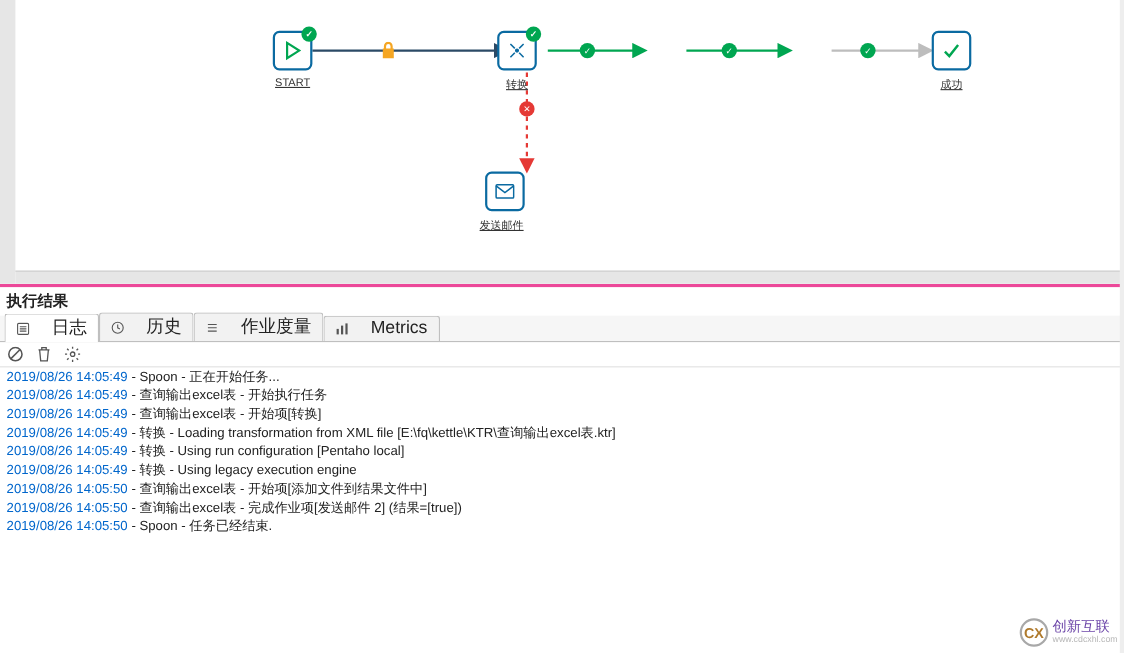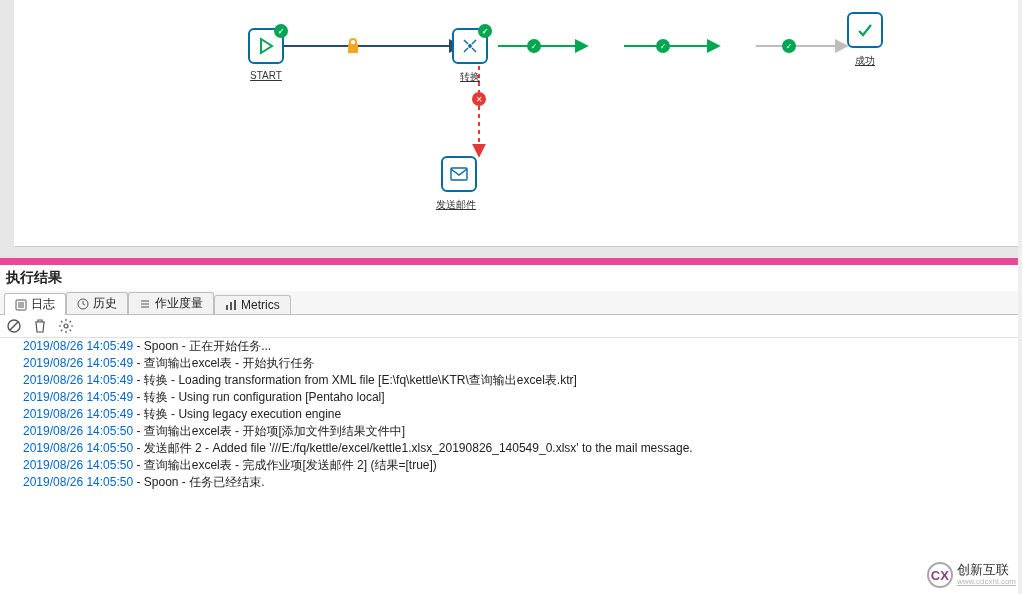--- a/index.html
+++ b/index.html
@@ -11,32 +11,32 @@
 .node .label { margin-top: 6px; font-size: 10px; color: #333; white-space: nowrap; text-decoration: underline; }
 .badge { width: 14px; height: 14px; border-radius: 50%; position: absolute; top: -6px; right: -6px; display: flex; align-items: center; justify-content: center; color: #fff; font-size: 9px; font-weight: bold; }
 .badge.ok { background: #00a651; }
 .badge.ok::after { content: "✓"; font-size: 8px; }
 .check-circle { width: 14px; height: 14px; border-radius: 50%; background: #00a651; display: inline-flex; align-items: center; justify-content: center; color: #fff; font-size: 8px; position: absolute; }
 .check-circle::after { content: "✓"; }
 .err-circle { width: 14px; height: 14px; border-radius: 50%; background: #e53935; display: inline-flex; align-items: center; justify-content: center; color: #fff; font-size: 8px; position: absolute; }
 .err-circle::after { content: "✕"; }
 svg.flow { position: absolute; top: 0; left: 0; width: 100%; height: 100%; pointer-events: none; }
 .lock-icon { fill: #f5a623; }
-.results-title { font-size: 14px; font-weight: bold; padding: 4px 6px; border-top: 7px solid #ec4899;}
+.results-title { font-size: 14px; font-weight: bold; padding: 4px 6px; border-top: 3px solid #ec4899;}
 .tabs { display: flex; border-bottom: 1px solid #bfbfbf; background: #f6f6f6; padding-left: 4px; align-items: flex-end; height:24px;}
-.tab { border: 1px solid #bfbfbf; border-bottom: none; padding: 2px 10px; margin-right: 0px; background: #f2f2f2; border-radius: 3px 3px 0 0; display: flex; align-items: center; gap: 4px; cursor: pointer; font-size:12px;}
+.tab { border: 1px solid #bfbfbf; border-bottom: none; padding: 2px 10px; margin-right: 0px; background: #f2f2f2; border-radius: 3px 3px 0 0; display: flex; align-items: center; gap: 20px; cursor: pointer; font-size:16px;}
 .tab.active { background: #fff; font-weight: normal; position: relative; top: 1px; }
 .tab .ticon { width: 12px; height: 12px; display: inline-block; }
 .toolbar { display: flex; gap: 10px; padding: 3px 6px; border-bottom: 1px solid #e0e0e0; }
 .toolbar .tbtn { width: 16px; height: 16px; cursor: pointer; display:flex; align-items:center; justify-content:center;}
 .log { padding: 0 6px; line-height: 17px; font-size: 12px; }
 .log .line { white-space: nowrap; }
-.log .ts { color: #0066cc; margin-left: 17px; }
+.log .ts { color: #0066cc; }
 .watermark { position: absolute; right: 6px; bottom: 6px; opacity: .85; font-size: 11px; color:#777; display:flex; align-items:center; gap:4px;}
-.watermark .wm-circle{width:26px;height:26px;border:2px solid #999;border-radius:50%;display:flex;align-items:center;justify-content:center;font-weight:bold;color:#701a75;font-size:13px;}
+.watermark .wm-circle{width:26px;height:26px;border:2px solid #999;border-radius:50%;display:flex;align-items:center;justify-content:center;font-weight:bold;color:#a16207;font-size:13px;}
 .scroll-right-hair{position:absolute;right:0;top:0;width:4px;height:100%;background:#eee;}
 </style>
 </head>
 <body>
 
 <div class="canvas">
   <div class="scroll-bottom"></div>
 
   <svg class="flow">
     <defs>
@@ -97,21 +97,21 @@
             <circle cx="9" cy="9" r="1.2" fill="#0a6aa1"></circle>
           </g>
         </svg>
       <span class="badge ok"></span>
     </div>
     <div class="label">转换</div>
   </div>
 
 
 
-  <div class="node" style="left:833px; top:12px;">
+  <div class="node" style="left:833px; top:28px;">
     <div class="box">
       <svg width="18" height="18">
           <path d="M3 10l4 4 8-10" fill="none" stroke="#00a651" stroke-width="2.2"></path>
         </svg>
     </div>
     <div class="label">成功</div>
   </div>
 
   <div class="node" style="left:427px; top:156px;">
     <div class="box">
@@ -186,30 +186,30 @@
           <line x1="2" y1="12" x2="3.4" y2="10.6"></line>
           <line x1="10.6" y1="3.4" x2="12" y2="2"></line>
         </g>
       </svg>
   </span>
 </div>
 
 <div class="log" id="log">
     <div class="line"><span class="ts">2019/08/26 14:05:49</span> - Spoon - 正在开始任务...</div>
     <div class="line"><span class="ts">2019/08/26 14:05:49</span> - 查询输出excel表 - 开始执行任务</div>
+    <div class="line"><span class="ts">2019/08/26 14:05:49</span> - 查询输出excel表 - 开始项[转换]</div>
     <div class="line"><span class="ts">2019/08/26 14:05:49</span> - 转换 - Loading transformation from XML file [E:\fq\kettle\KTR\查询输出excel表.ktr]</div>
     <div class="line"><span class="ts">2019/08/26 14:05:49</span> - 转换 - Using run configuration [Pentaho local]</div>
     <div class="line"><span class="ts">2019/08/26 14:05:49</span> - 转换 - Using legacy execution engine</div>
     <div class="line"><span class="ts">2019/08/26 14:05:50</span> - 查询输出excel表 - 开始项[添加文件到结果文件中]</div>
-    <div class="line"><span class="ts">2019/08/26 14:05:50</span> - 发送邮件 2 - Added file '///E:/fq/kettle/excel/kettle1.xlsx_20190826_140549_0.xlsx' to the mail message.</div>
     <div class="line"><span class="ts">2019/08/26 14:05:50</span> - 查询输出excel表 - 完成作业项[发送邮件 2] (结果=[true])</div>
     <div class="line"><span class="ts">2019/08/26 14:05:50</span> - Spoon - 任务已经结束.</div>
   </div>
 
 <div class="scroll-right-hair"></div>
 
 <div class="watermark">
   <span class="wm-circle">CX</span>
   <span style="display:flex;flex-direction:column;line-height:1.1;">
-    <span style="font-size:13px;color:#000000;">创新互联</span>
-    <span style="font-size:8px;color:#aaa;text-decoration:underline;">www.cdcxhl.com</span>
+    <span style="font-size:13px;color:#4c1d95;">创新互联</span>
+    <span style="font-size:8px;color:#aaa;">www.cdcxhl.com</span>
   </span>
 </div>
 
 </body></html>

